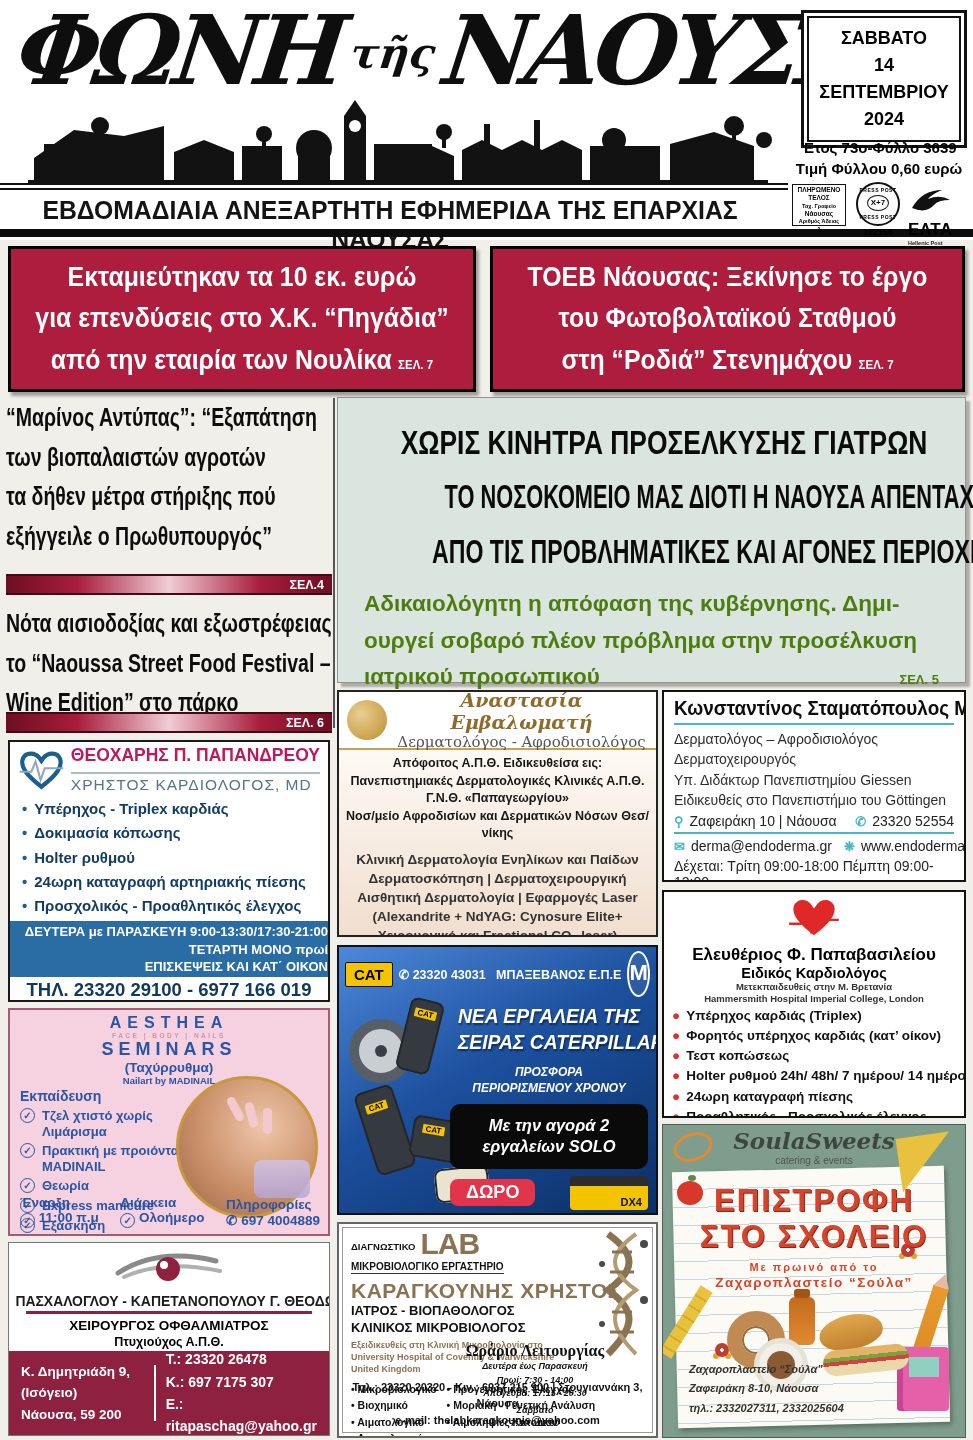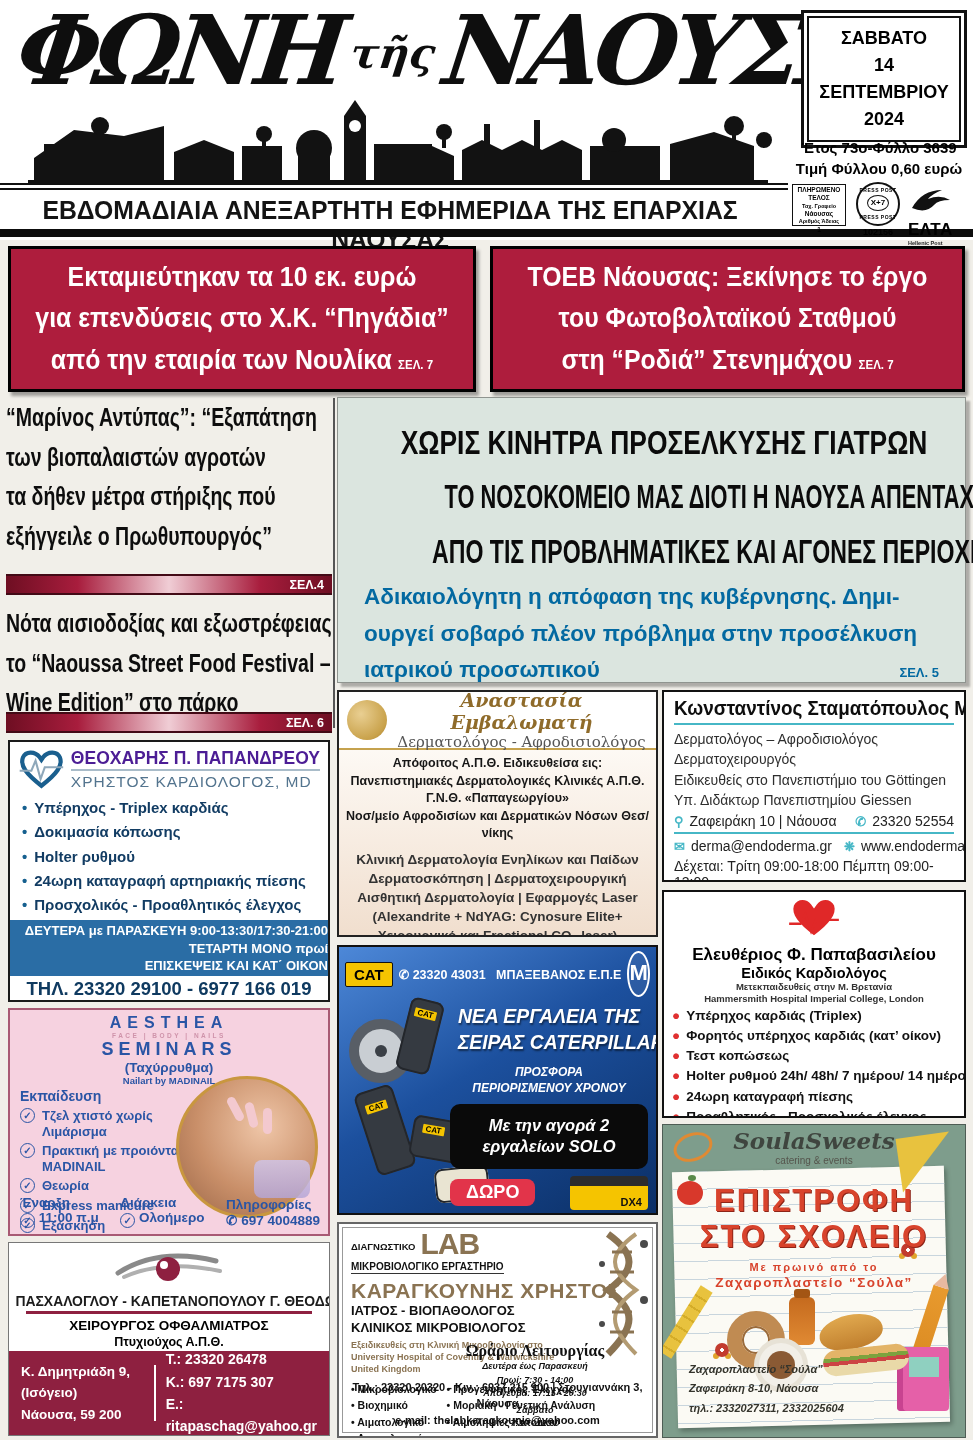--- a/index.html
+++ b/index.html
@@ -46,31 +46,31 @@
   #selbar1{top:574px;}
   #selbar2{top:712px;}
   .colrule{position:absolute;left:333px;top:398px;width:2px;height:330px;background:#555;}
 
   
   #hospital{position:absolute;left:337px;top:397px;width:629px;height:286px;background:#dbe5df;border:1px solid #8f948f;box-shadow:4px 4px 2px rgba(0,0,0,.28);box-sizing:border-box;padding-top:18px;text-align:center;}
   #hospital .h{font-weight:800;color:#0b0b0b;white-space:nowrap;font-size:33px;line-height:1.65;transform-origin:center;}
   #hospital .h1{transform:scaleX(.80);}
   #hospital .h2{transform:scaleX(.66);}
   #hospital .h3{transform:scaleX(.70);}
-  #hospital .sub{margin-top:0;padding:0 26px;text-align:left;font-weight:700;font-size:22.5px;line-height:1.62;color:#0369a1;}
+  #hospital .sub{margin-top:7px;padding:0 26px;text-align:left;font-weight:700;font-size:22.5px;line-height:1.62;color:#4d7c0f;}
   #hospital .sub .row3{display:flex;justify-content:space-between;align-items:baseline;}
   #hospital .sub .pg{font-size:13px;font-weight:800;}
 
   
   .ad{position:absolute;background:#fff;border:2px solid #1a1a1a;box-sizing:border-box;overflow:hidden;}
 
   
   #ad-pap{left:8px;top:740px;width:322px;height:262px;padding:3px 8px;}
   #ad-pap .hd{display:flex;align-items:center;gap:6px;}
-  #ad-pap .t1{font-size:17.5px;font-weight:800;color:#4c1d95;border-bottom:2px solid #a9bcc9;padding-bottom:0;white-space:nowrap;}
+  #ad-pap .t1{font-size:17.5px;font-weight:800;color:#be185d;border-bottom:2px solid #a9bcc9;padding-bottom:6px;white-space:nowrap;}
   #ad-pap .t2{font-size:15.5px;color:#53748e;letter-spacing:1px;margin-top:2px;}
   #ad-pap .bullets{margin:3px 0 0 4px;}
   #ad-pap .bullets .row{font-size:15px;font-weight:800;color:#123c63;line-height:1.62;white-space:nowrap;}
   #ad-pap .dot{color:#16608f;margin-right:7px;}
   #ad-pap .band{background:#2a6da5;color:#fff;text-align:right;font-weight:700;margin:3px -8px 0;padding:2px 0;font-size:13px;line-height:1.32;}
   #ad-pap .phone{font-size:18.5px;font-weight:800;color:#0f3a60;text-align:center;margin-top:2px;white-space:nowrap;}
   #ad-pap .addr{font-size:16px;font-weight:800;color:#0f3a60;text-align:center;white-space:nowrap;}
 
   
   #ad-aes{left:8px;top:1008px;width:322px;height:228px;background:#f6d2e0;border:2px solid #a85a74;padding:4px 10px;color:#2a55a5;}
@@ -552,22 +552,22 @@
       <div>Τηλ.: 23320 20320 - Κιν.: 6937 215 900 | Στουγιαννάκη 3, Νάουσα</div>
       <div>e-mail: thelabkaragkounis@yahoo.com</div>
     </div>
   </div>
 
   <div class="ad" id="ad-sta">
     <div class="nm">Κωνσταντίνος Σταματόπουλος MD</div>
     <div class="trule"></div>
     <div class="ln">Δερματολόγος – Αφροδισιολόγος</div>
     <div class="ln">Δερματοχειρουργός</div>
+    <div class="ln">Υπ. Διδάκτωρ Πανεπιστημίου Giessen</div>
     <div class="ln">Ειδικευθείς στο Πανεπιστήμιο του Göttingen</div>
-    <div class="ln">Υπ. Διδάκτωρ Πανεπιστημίου Giessen</div>
     <div class="row">
       <span class="ic">⚲</span>
       <span>Ζαφειράκη 10 | Νάουσα</span>
       <span class="sp"></span>
       <span class="ic">✆</span>
       <span>23320 52554</span>
     </div>
     <div class="trule"></div>
     <div class="row">
       <span class="ic">✉</span>

